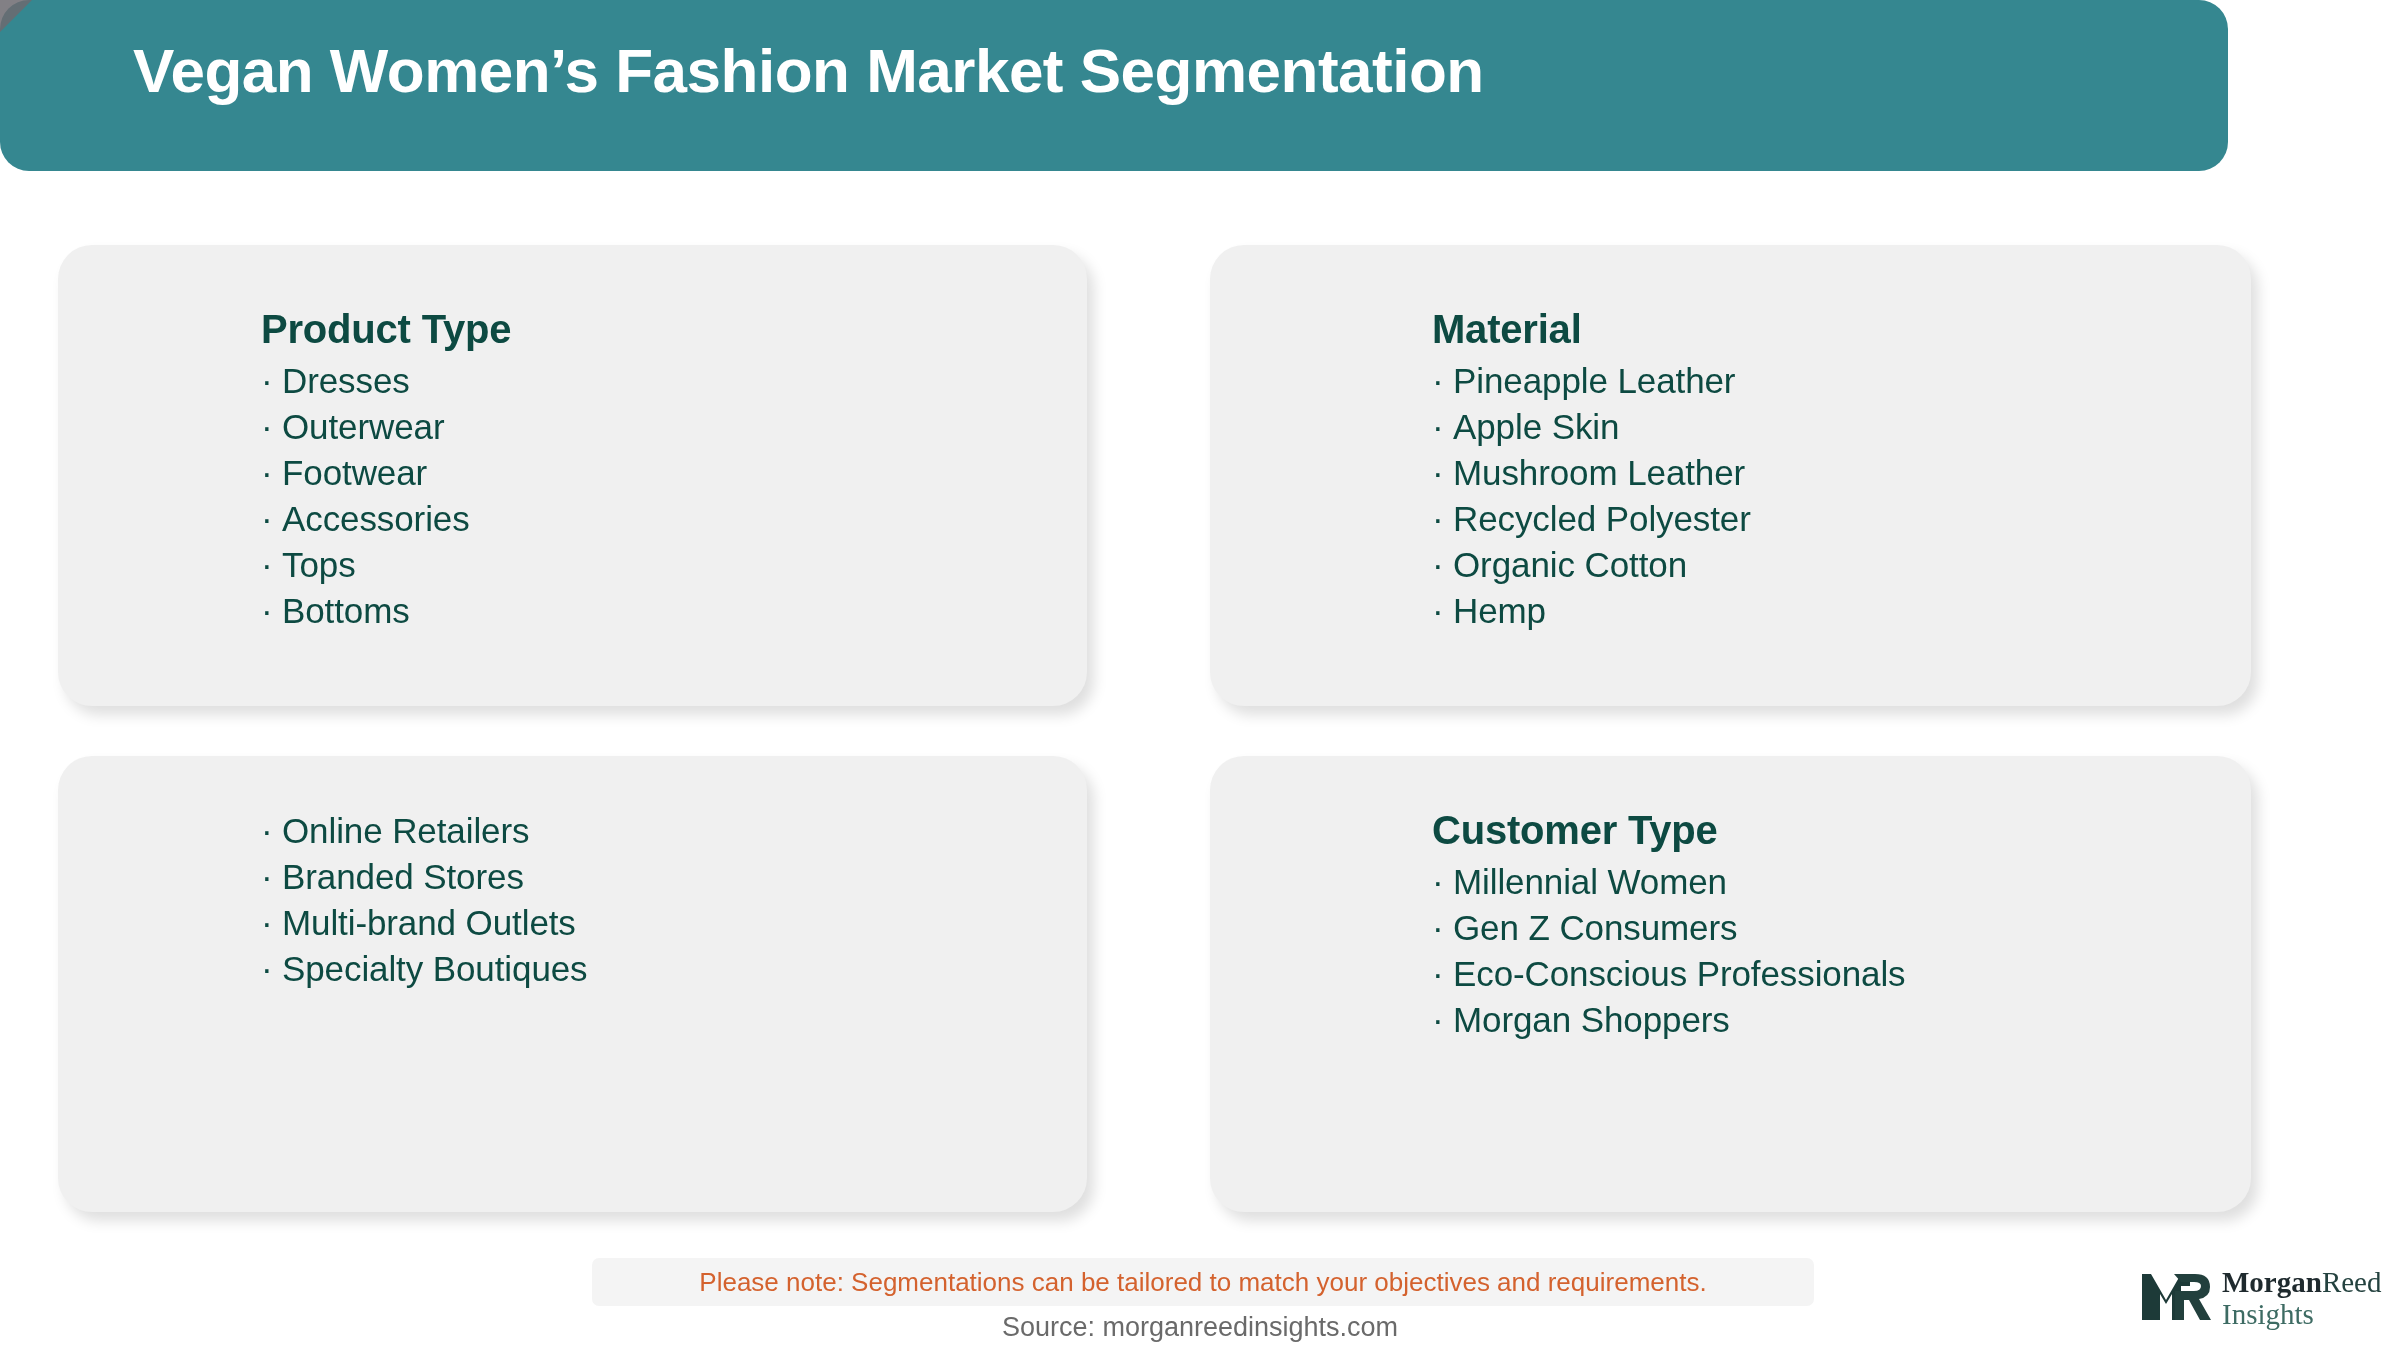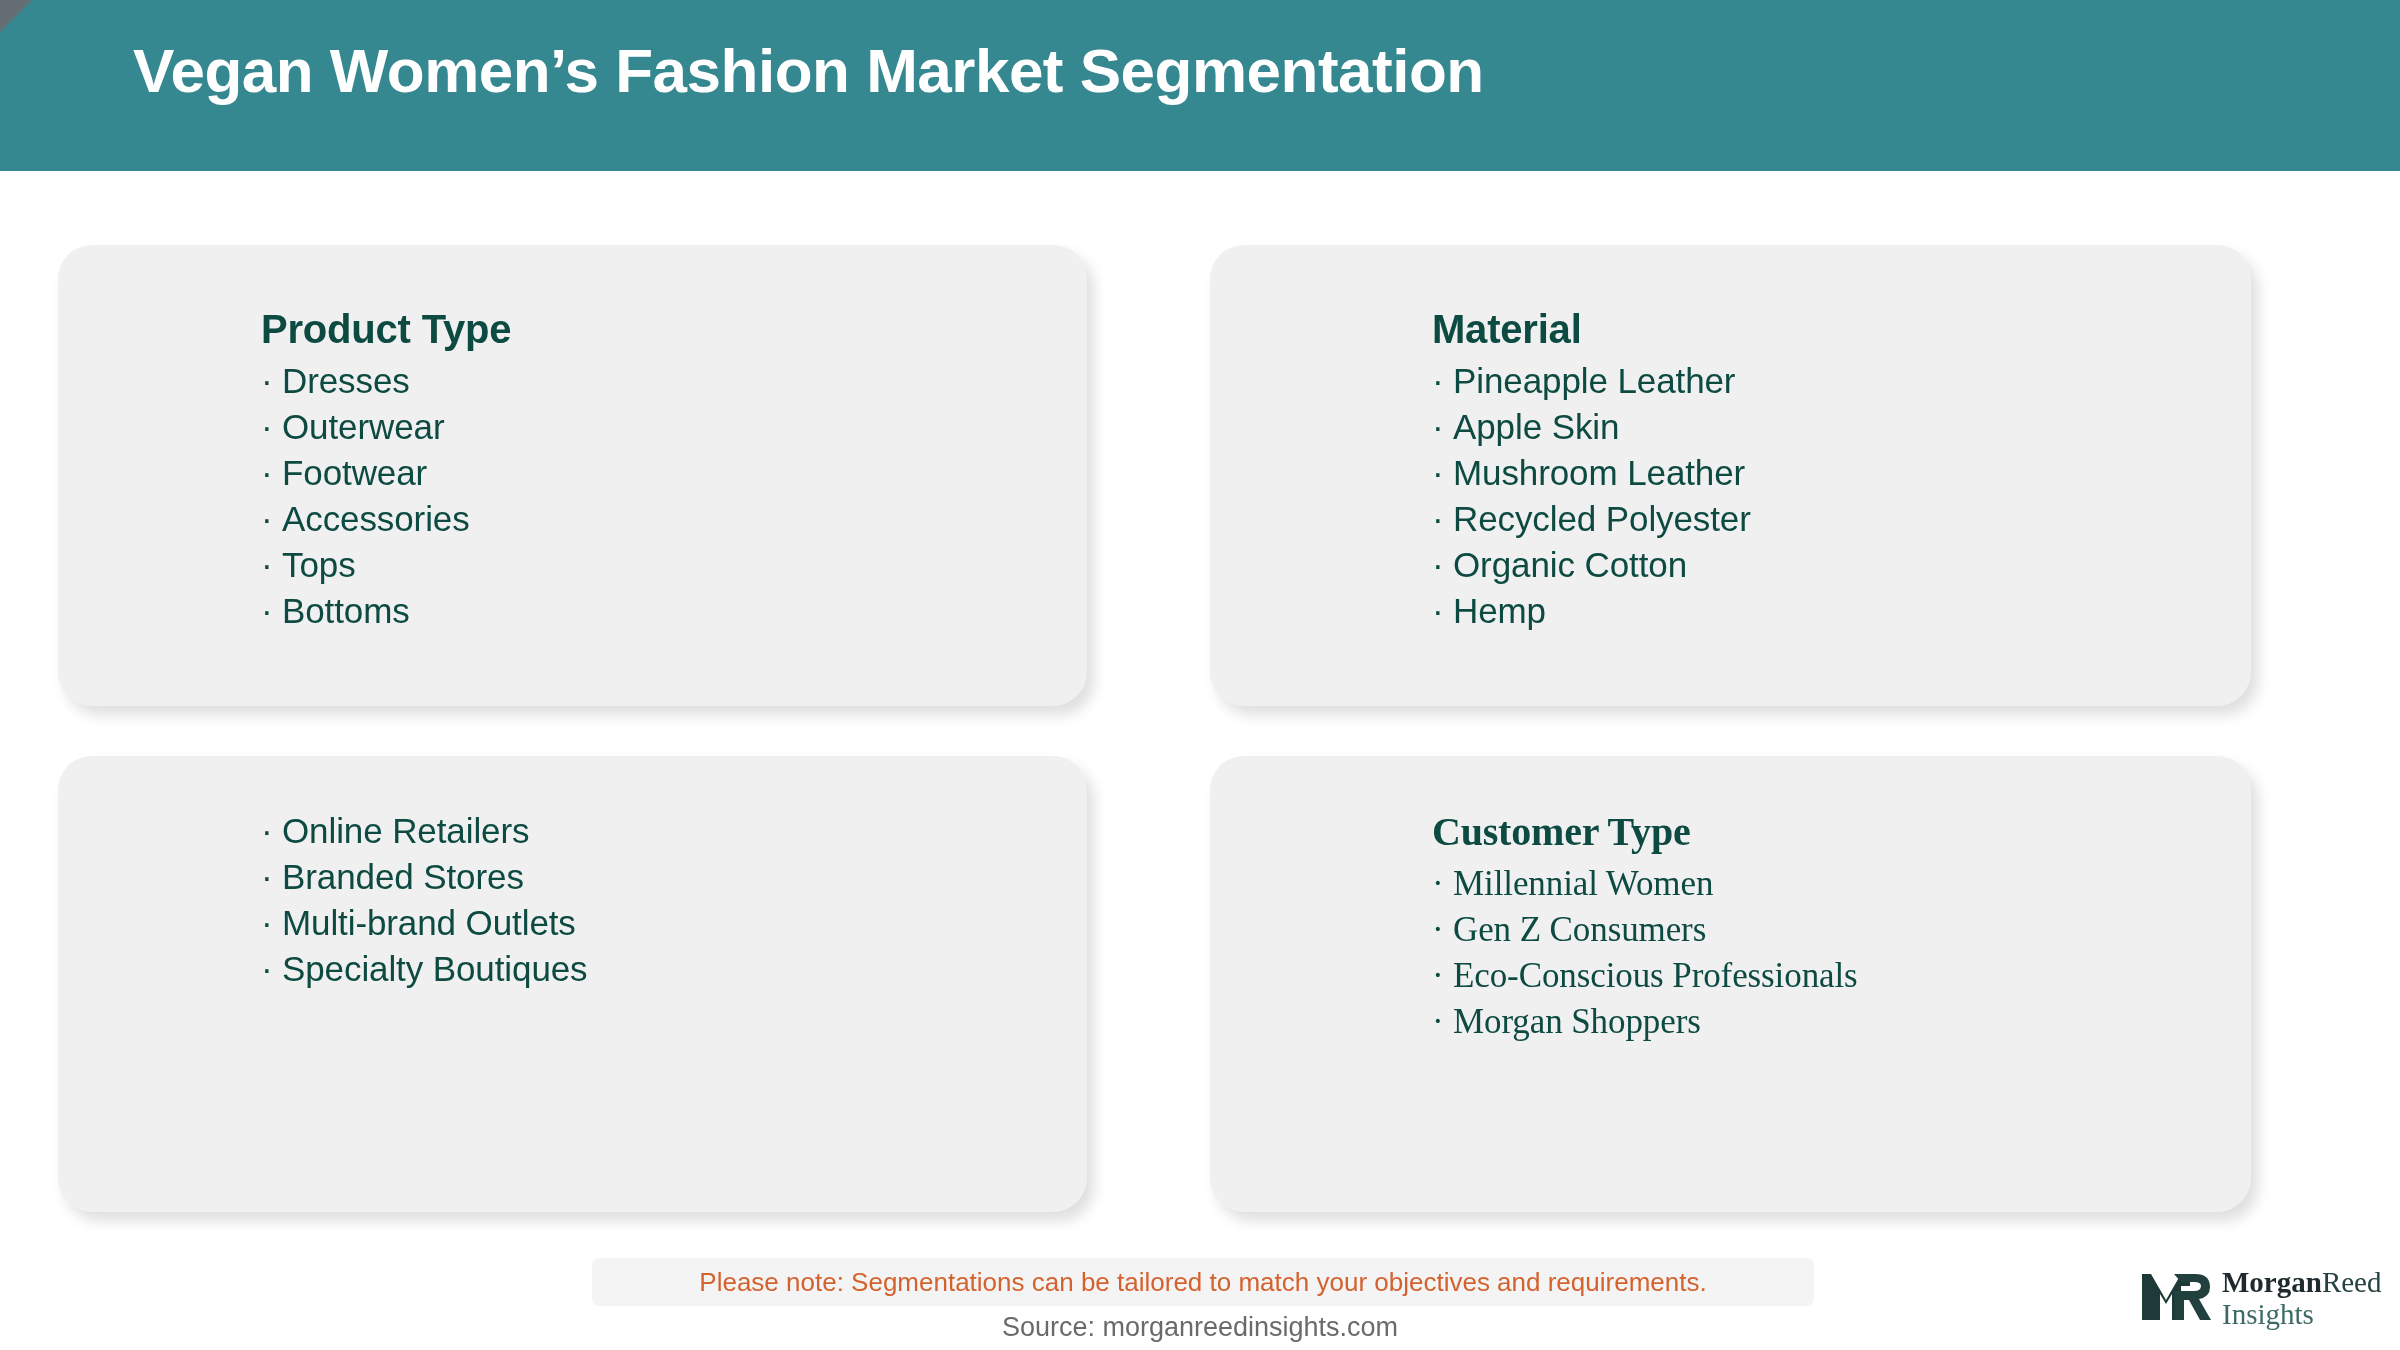--- a/index.html
+++ b/index.html
@@ -13,24 +13,25 @@
     overflow: hidden;
     font-family: "Liberation Sans", sans-serif;
     position: relative;
   }
 
   
   .header {
     position: absolute;
     left: 0;
     top: 0;
-    width: 2400px;
+    width: 2228px;
     height: 171px;
     background: #358790;
     box-sizing: border-box;
+    border-radius: 29px;
   }
   .header-corner {
     position: absolute;
     left: 0;
     top: 0;
     width: 0;
     height: 0;
     border-top: 32px solid #6c6a70;
     border-right: 32px solid transparent;
     opacity: 0.85;
@@ -52,21 +53,21 @@
     position: absolute;
     background: #f0f0f0;
     border-radius: 34px;
     box-shadow: 7px 9px 14px rgba(0,0,0,0.13);
     box-sizing: border-box;
     overflow: hidden;
   }
   .card-1 { left: 58px;   top: 245px;  width: 1029px; height: 461px; }
   .card-2 { left: 1210px; top: 245px;  width: 1041px; height: 461px; }
   .card-3 { left: 58px;   top: 756px;  width: 1029px; height: 456px; }
-  .card-4 { left: 1210px; top: 756px;  width: 1041px; height: 456px; font-family: Liberation Serif, serif; }
+  .card-4 { left: 1210px; top: 756px;  width: 1041px; height: 456px; }
 
   .card-inner {
     position: absolute;
     left: 0;
     top: 0;
     padding: 0;
   }
   .card-1 .card-inner, .card-3 .card-inner { left: 203px; }
   .card-2 .card-inner, .card-4 .card-inner { left: 222px; }
   .card-1 .card-inner { top: 62px; }

